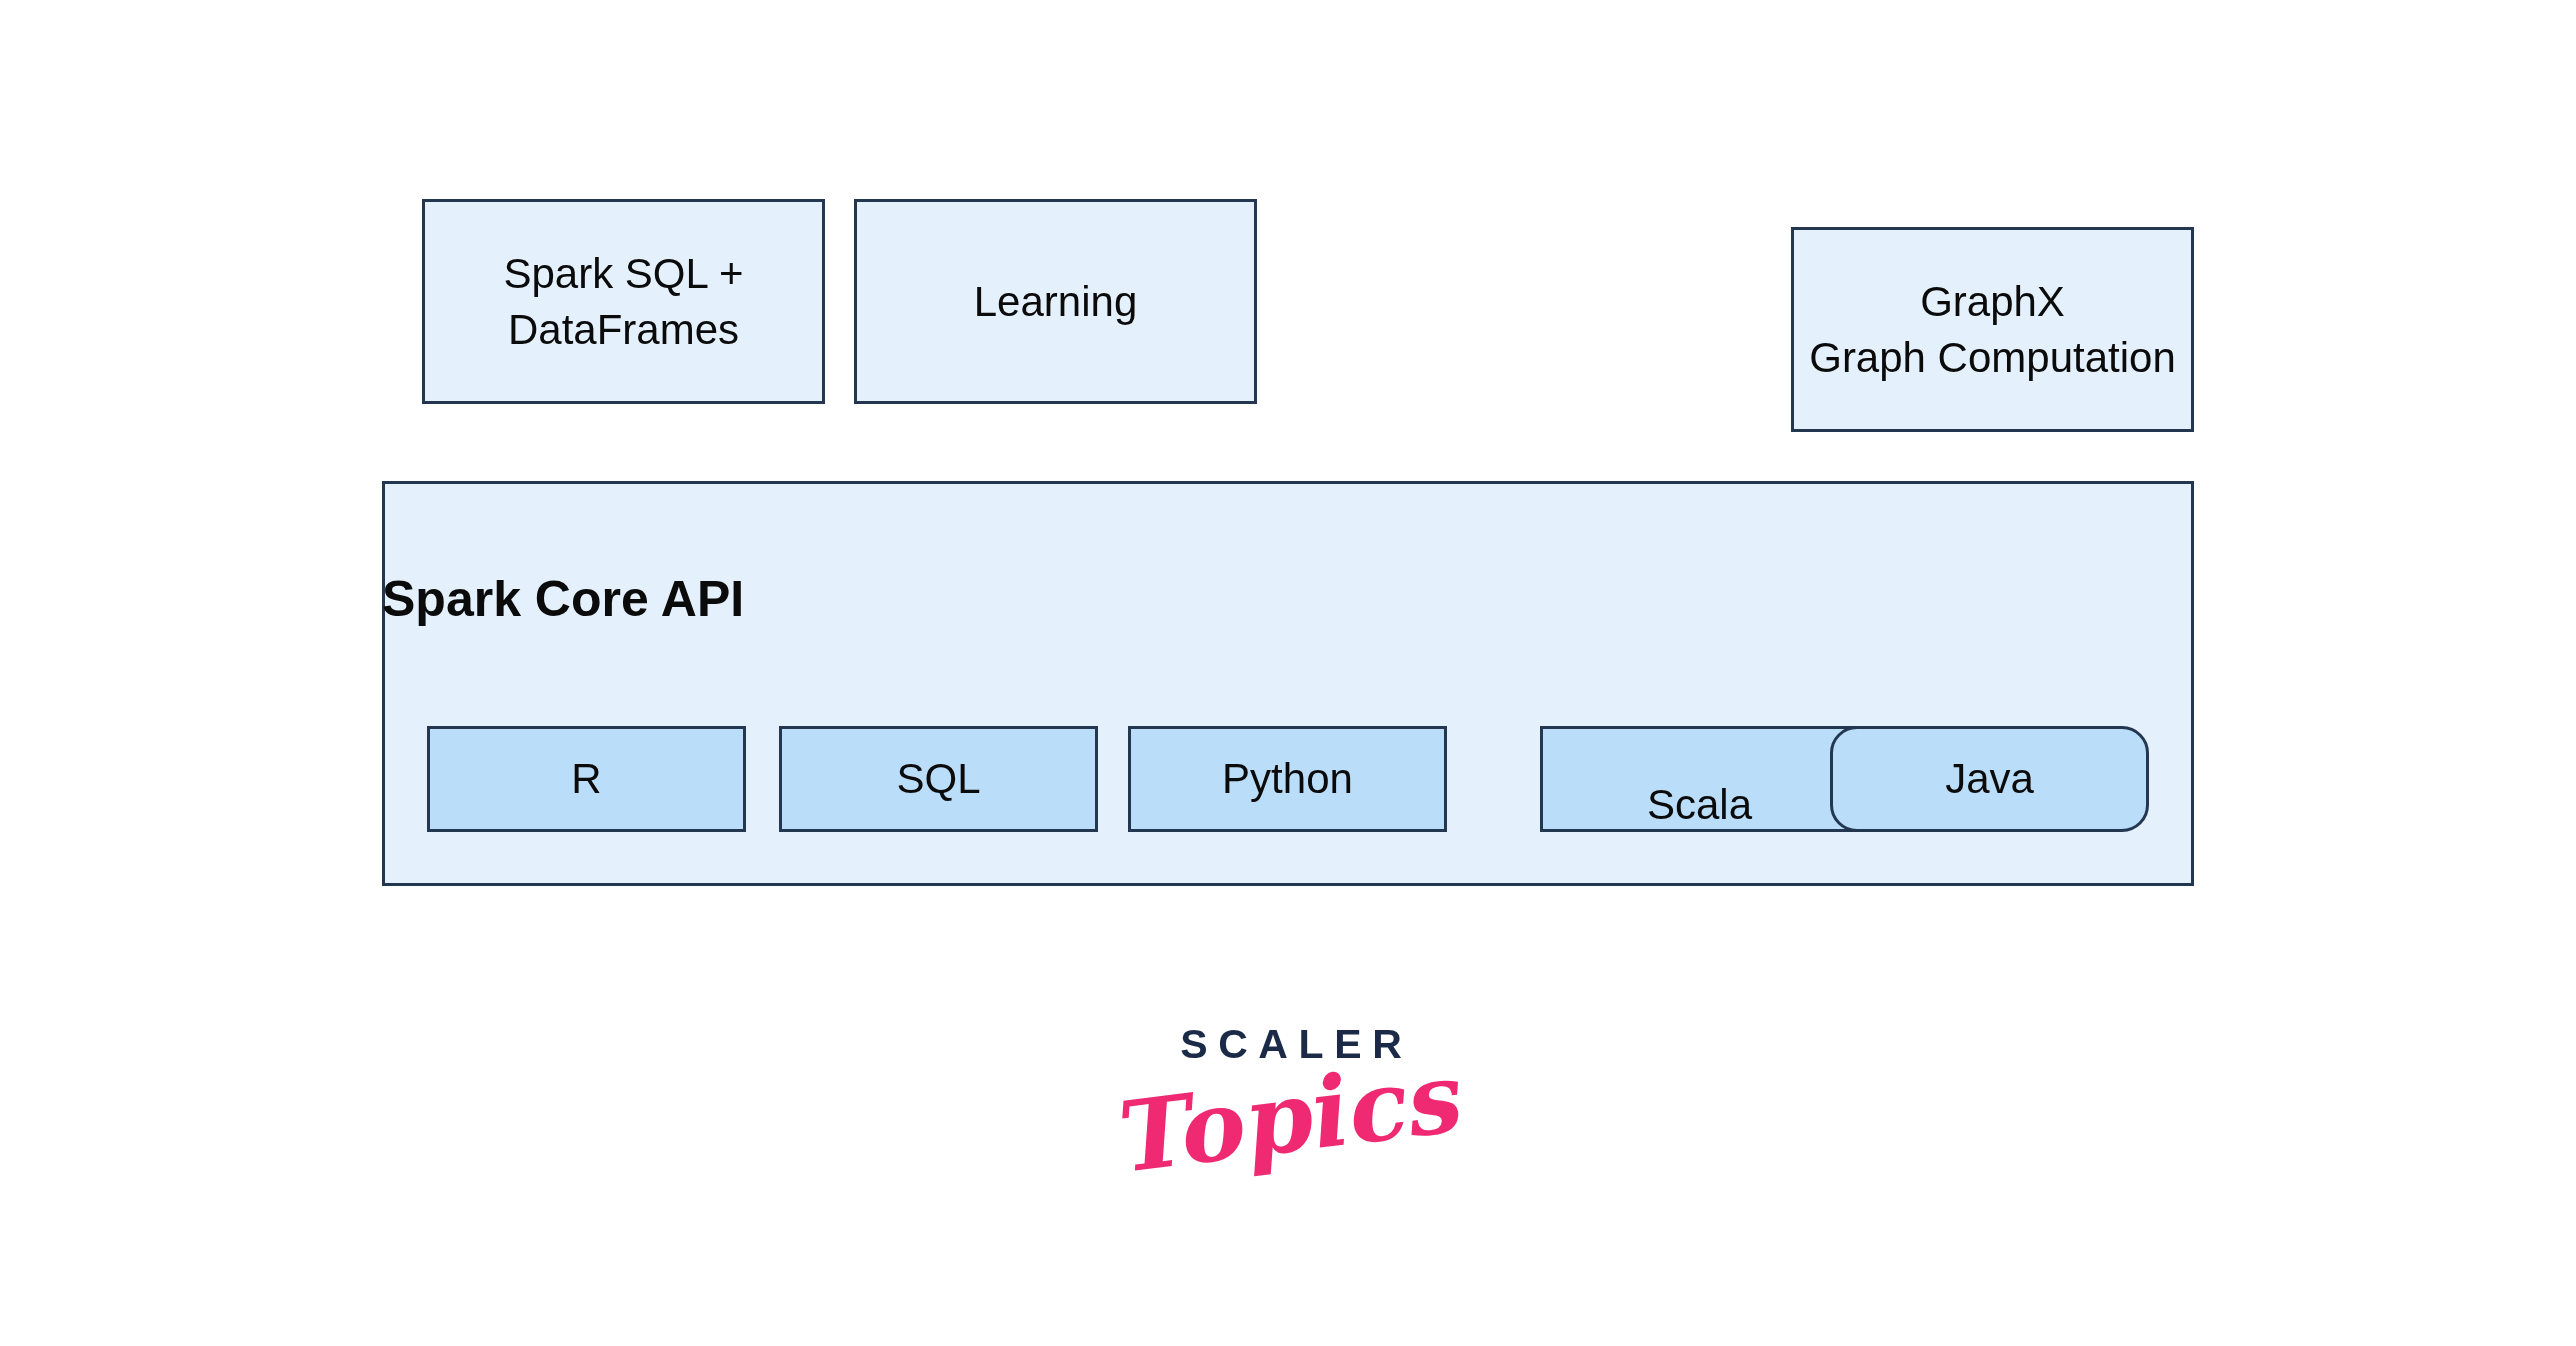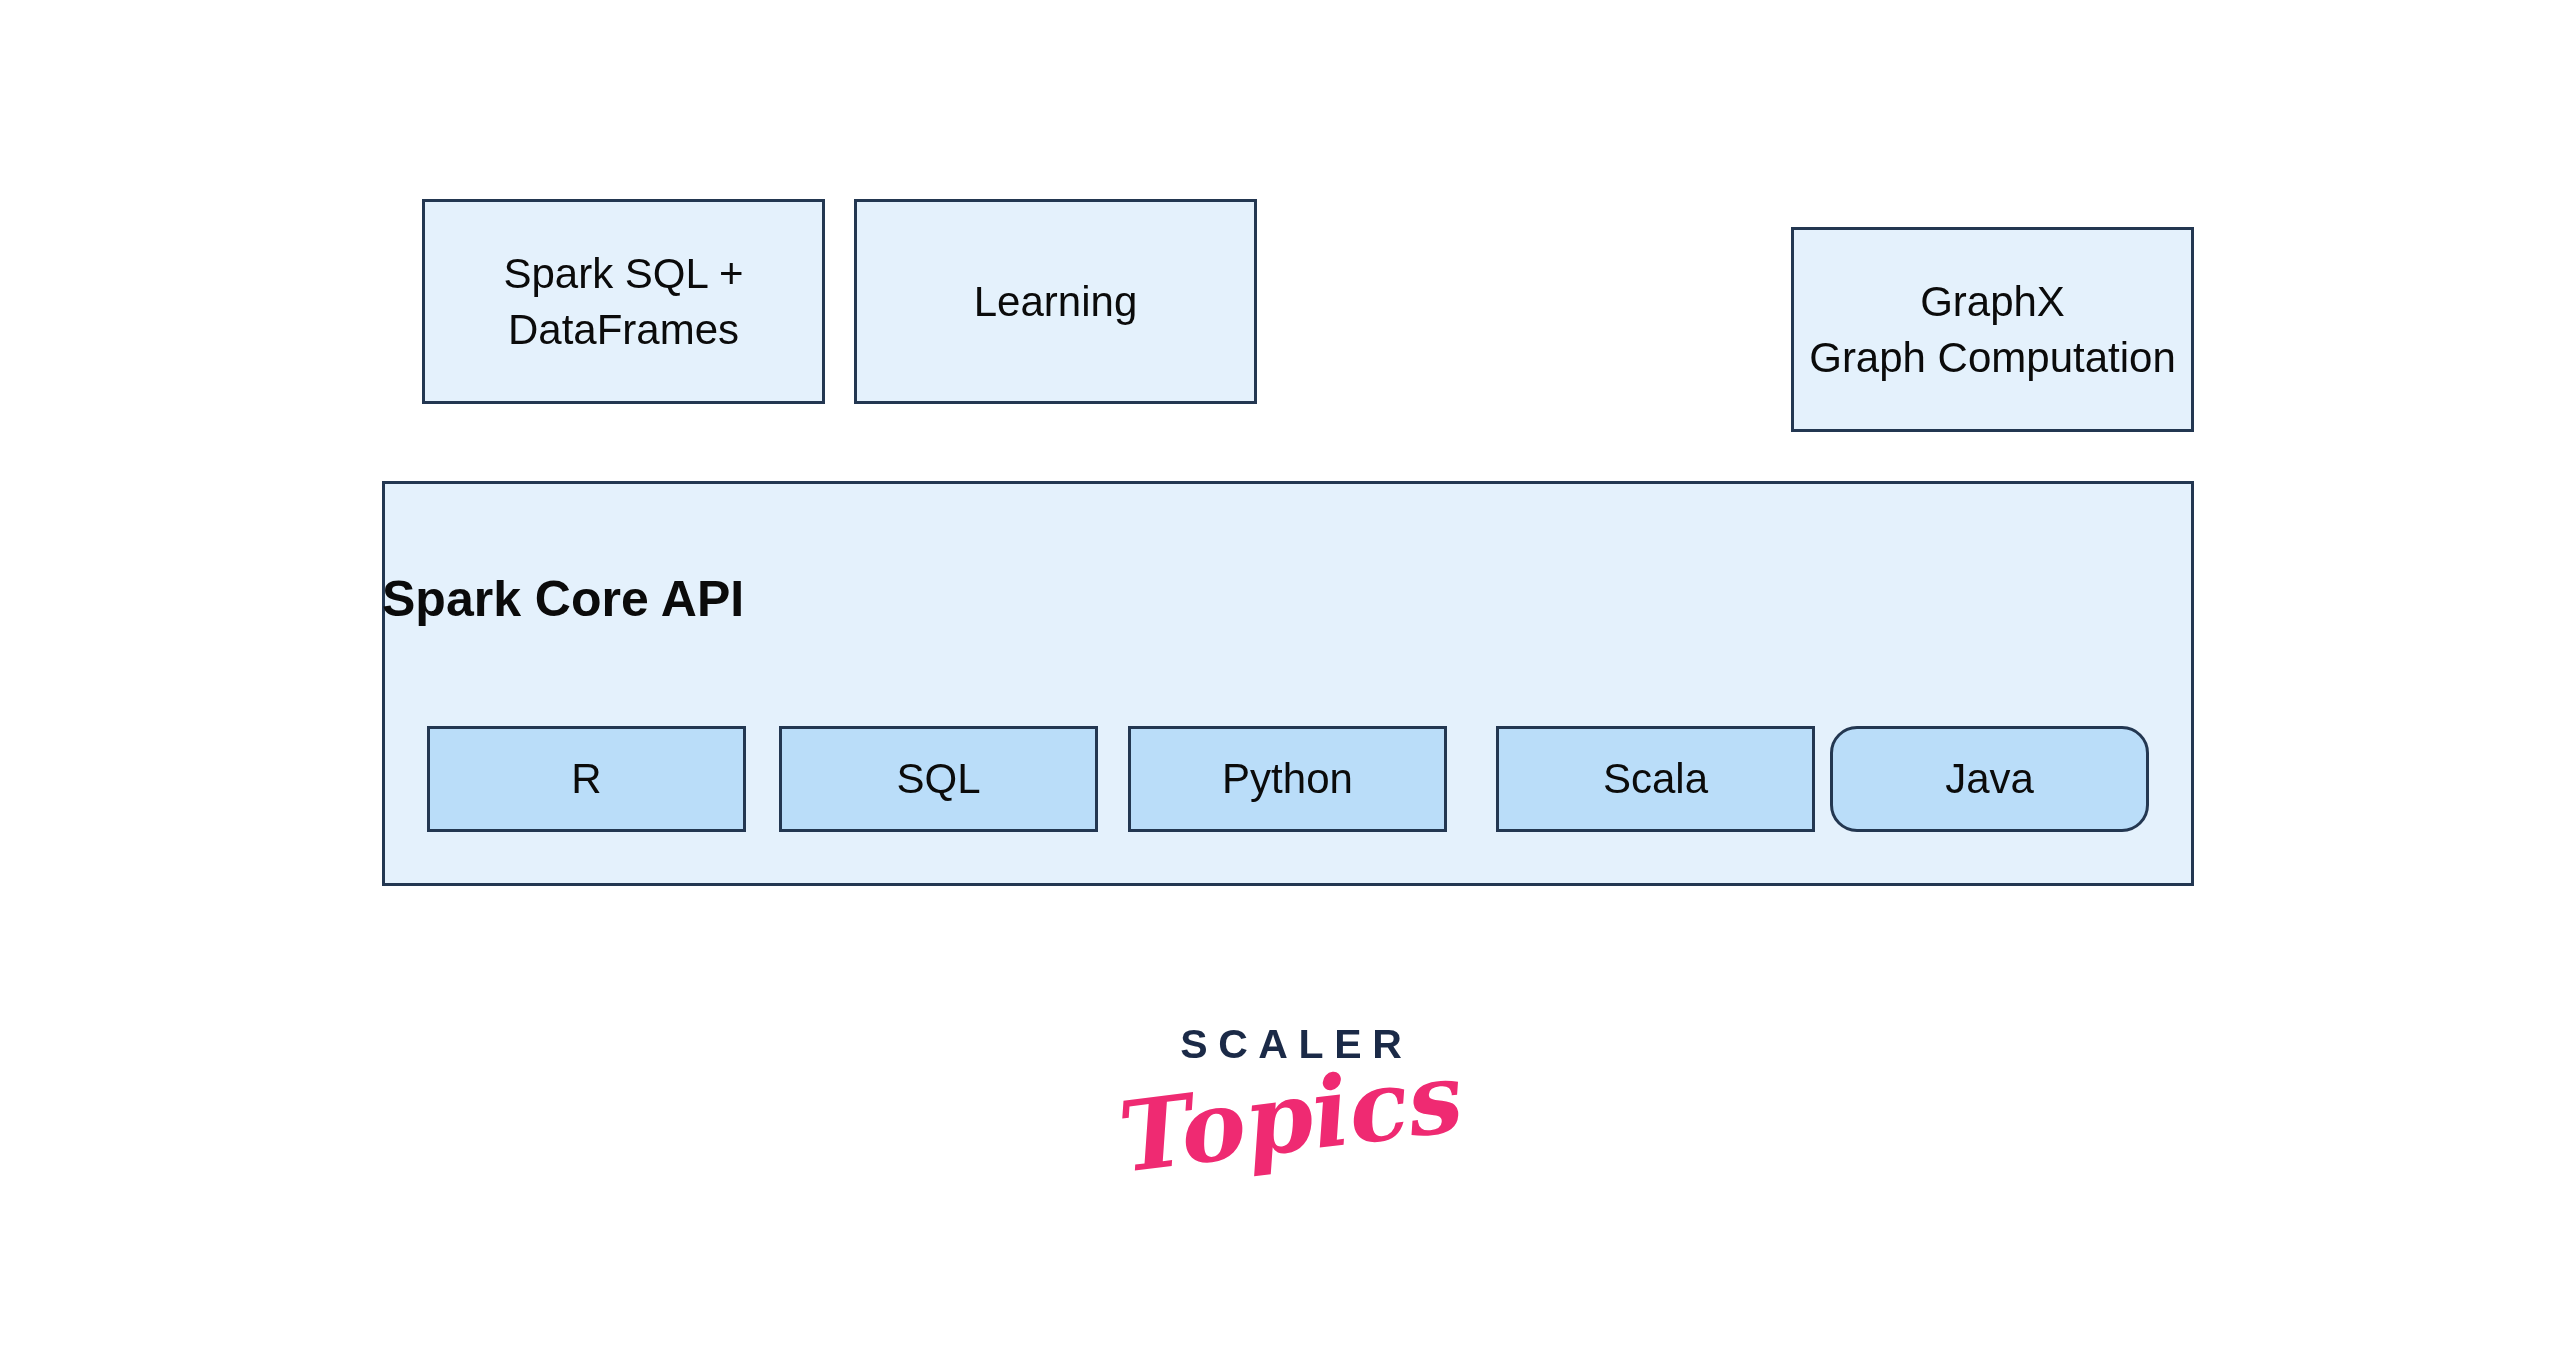--- a/index.html
+++ b/index.html
@@ -67,21 +67,21 @@
     background: var(--language-fill);
     display: flex;
     align-items: center;
     justify-content: center;
     font-size: 42px;
     color: var(--text);
   }
   .lang-box-1 { left: 427px; }
   .lang-box-2 { left: 779px; }
   .lang-box-3 { left: 1128px; }
-  .lang-box-4 { left: 1496px; }
+  .lang-box-4 { left: 1540px; align-items: flex-end; }
   .lang-box-5 { left: 1830px; border-radius: 27px; }
 
   .logo {
     position: absolute;
     left: 1060px;
     top: 1021px;
     width: 462px;
     text-align: center;
   }
   .logo-brand {

